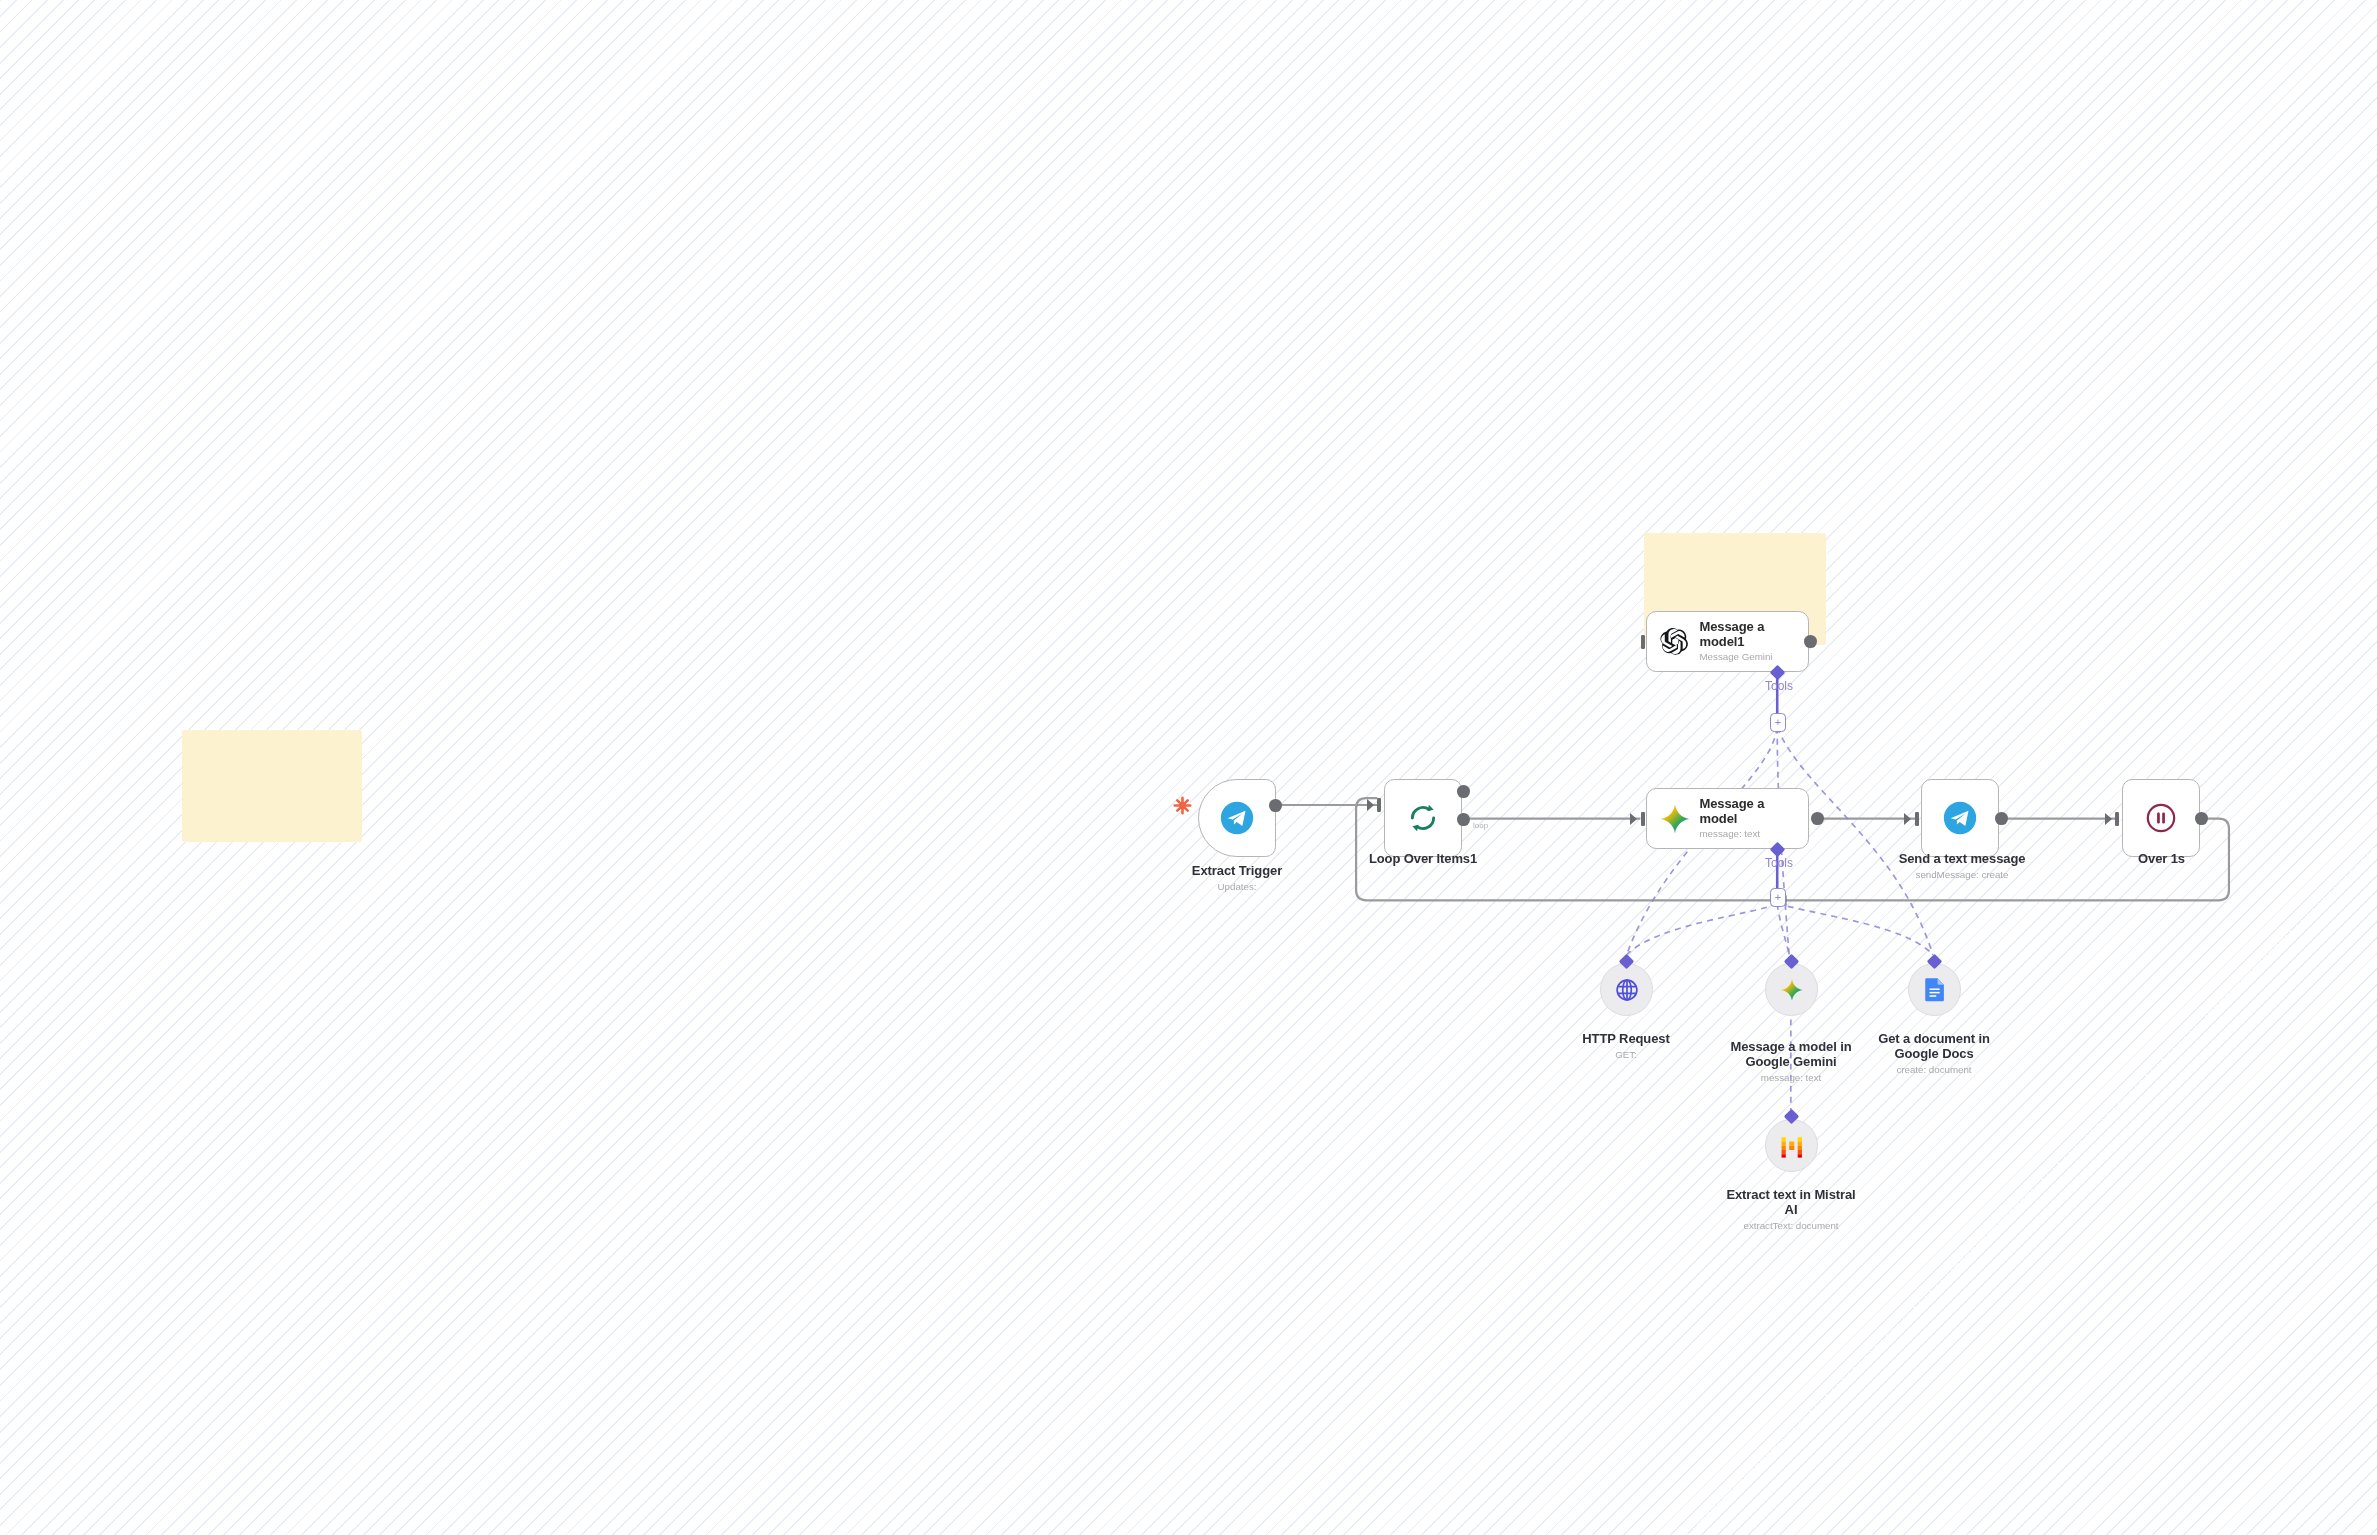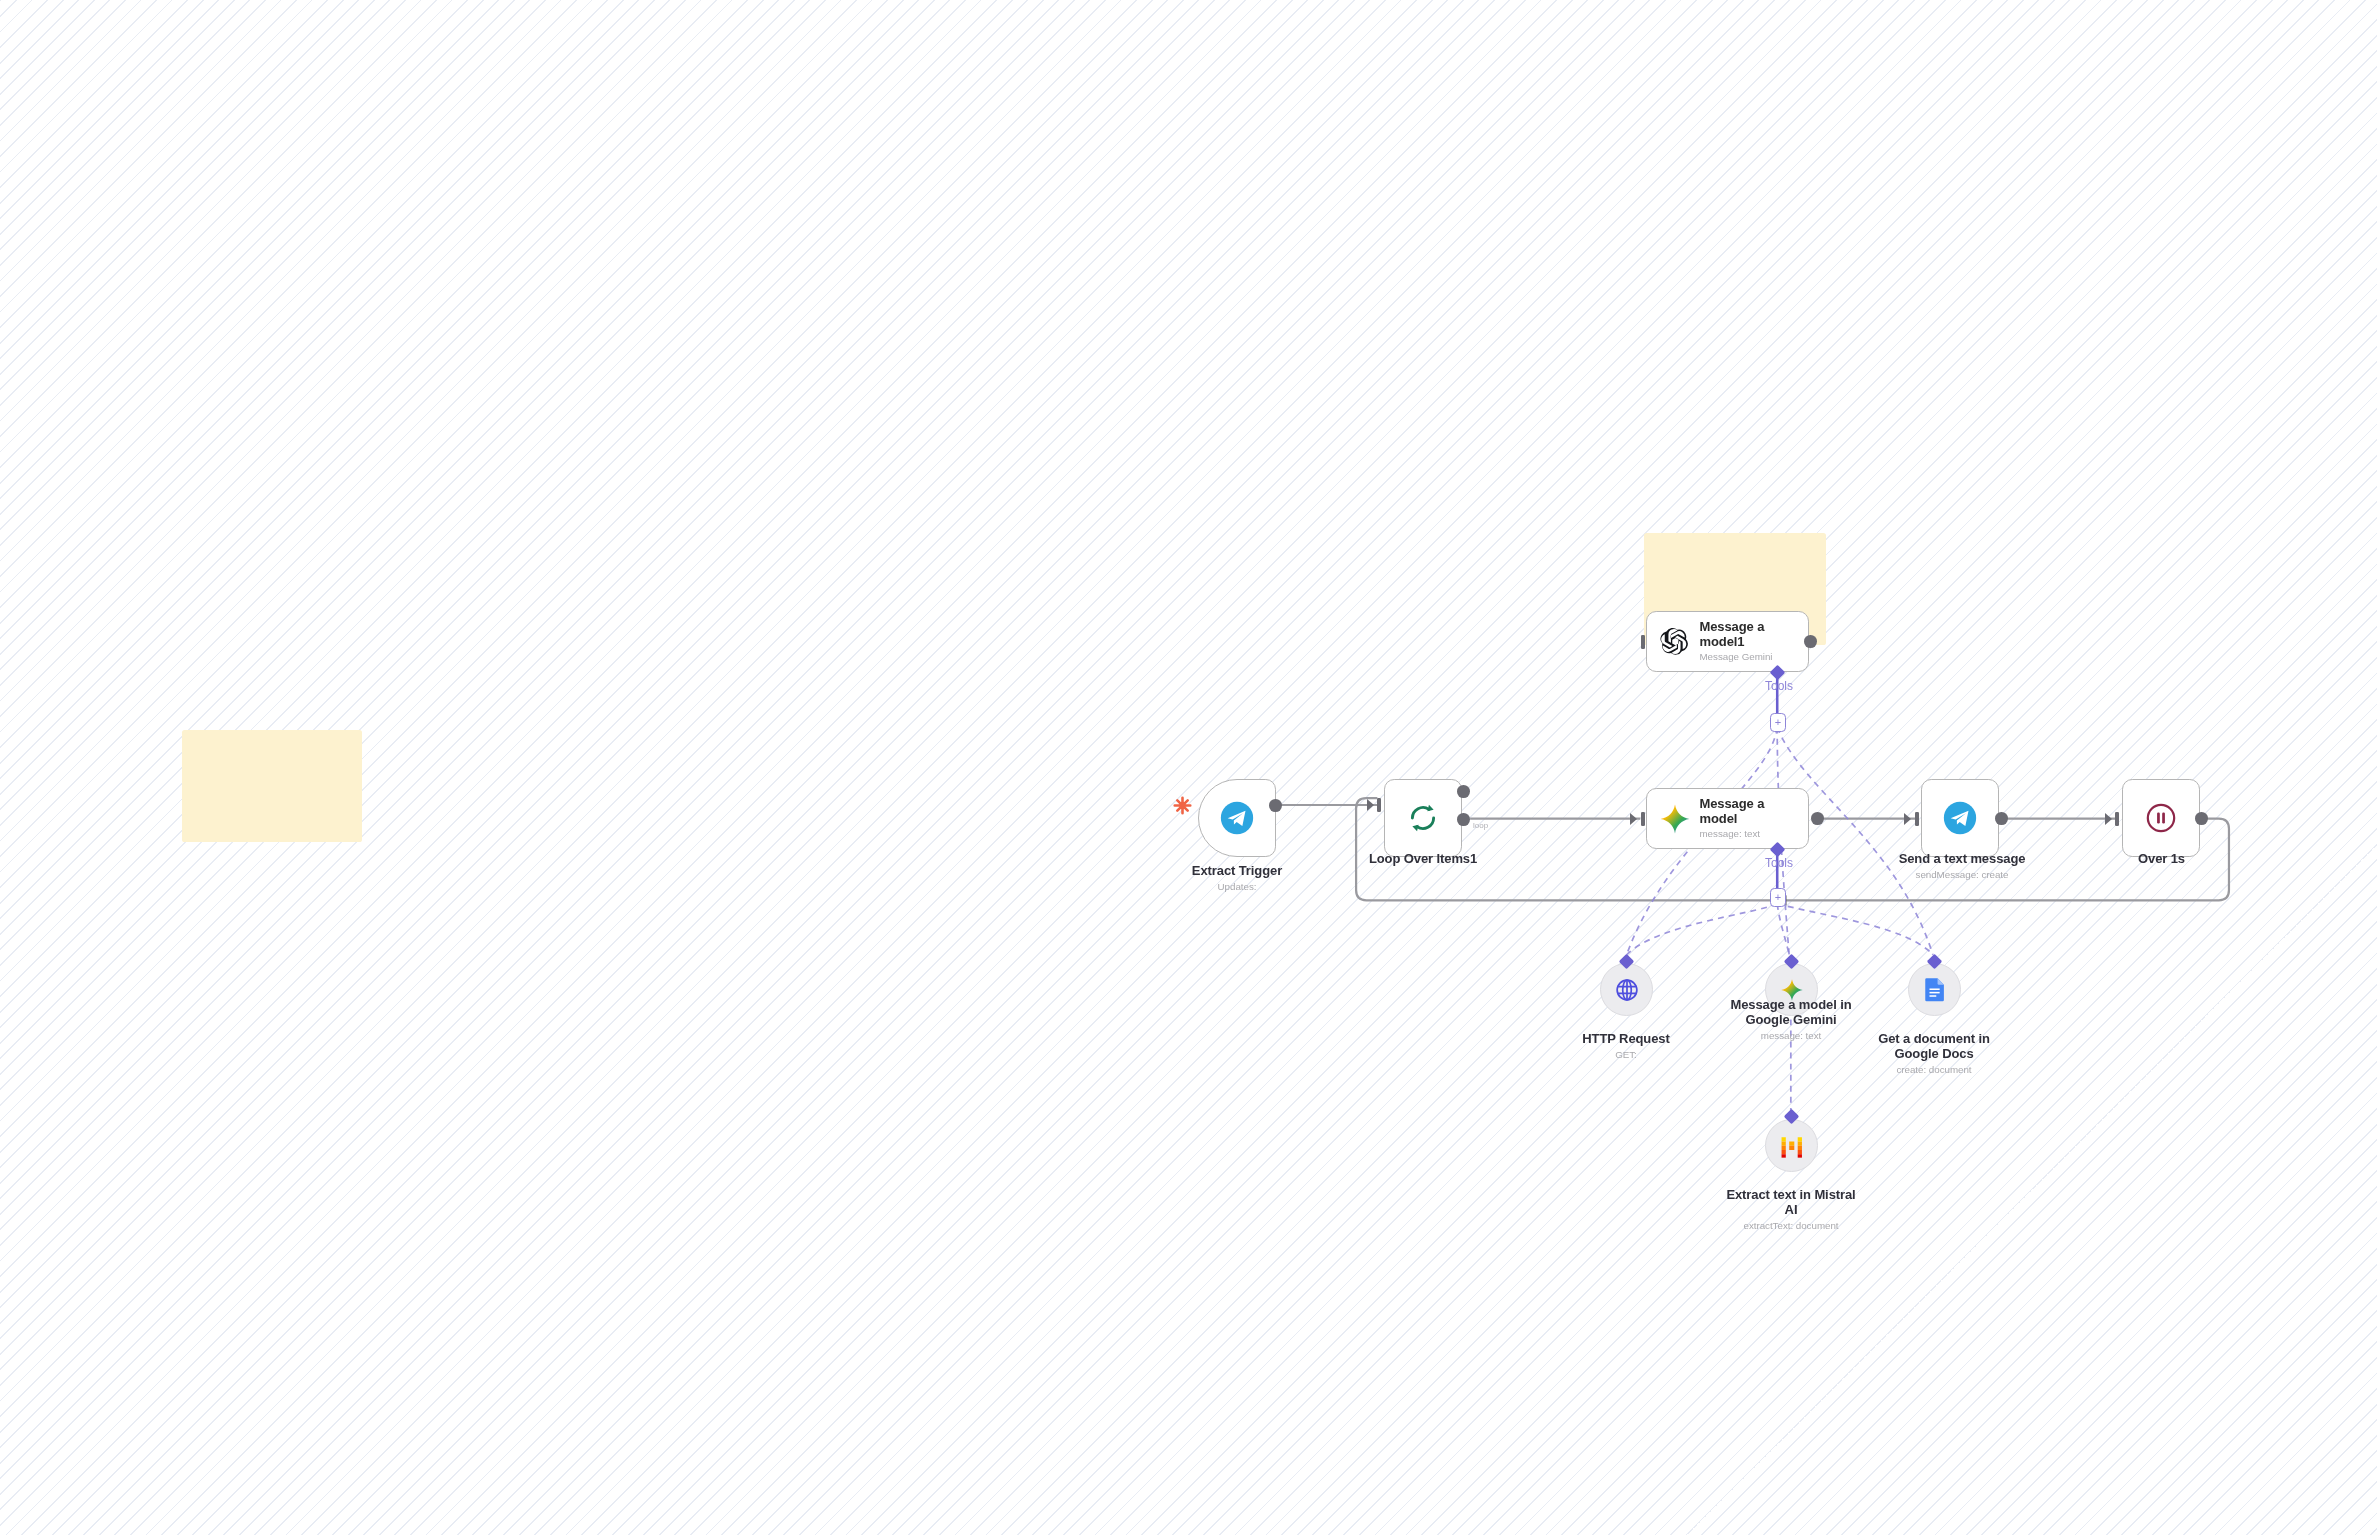--- a/index.html
+++ b/index.html
@@ -351,21 +351,21 @@
             <stop offset="30%" stop-color="#FBBC05"></stop>
             <stop offset="62%" stop-color="#34A853"></stop>
             <stop offset="100%" stop-color="#4285F4"></stop>
           </linearGradient>
         </defs>
         <path d="M20 2 C21.4 11.6 28.4 18.6 38 20 C28.4 21.4 21.4 28.4 20 38 C18.6 28.4 11.6 21.4 2 20 C11.6 18.6 18.6 11.6 20 2 Z" fill="url(#gemGrad2)"></path>
       </svg>
     </span>
   </div>
   <div class="diamond" style="left:1786px; top:956px;"></div>
-  <div class="node-label" style="left:1723px; top:997px; width:136px;">
+  <div class="node-label" style="left:1723px; top:1039px; width:136px;">
     <div class="nl-title wrap">Message a model in Google Gemini</div>
     <div class="nl-sub">message: text</div>
   </div>
 
   <div class="subnode" style="left:1908px; top:963px;">
     <span class="node-icon">
       <svg width="22" height="25.5" viewBox="0 0 26 30">
         <path d="M3 1.5 H16 L23.5 9 V27 A1.5 1.5 0 0 1 22 28.5 H3 A1.5 1.5 0 0 1 1.5 27 V3 A1.5 1.5 0 0 1 3 1.5 Z" fill="#4285F4"></path>
         <path d="M16 1.5 L23.5 9 H17.5 A1.5 1.5 0 0 1 16 7.5 Z" fill="#A1C2FA"></path>
         <rect x="6.5" y="13.5" width="12" height="1.8" fill="#ffffff"></rect>

